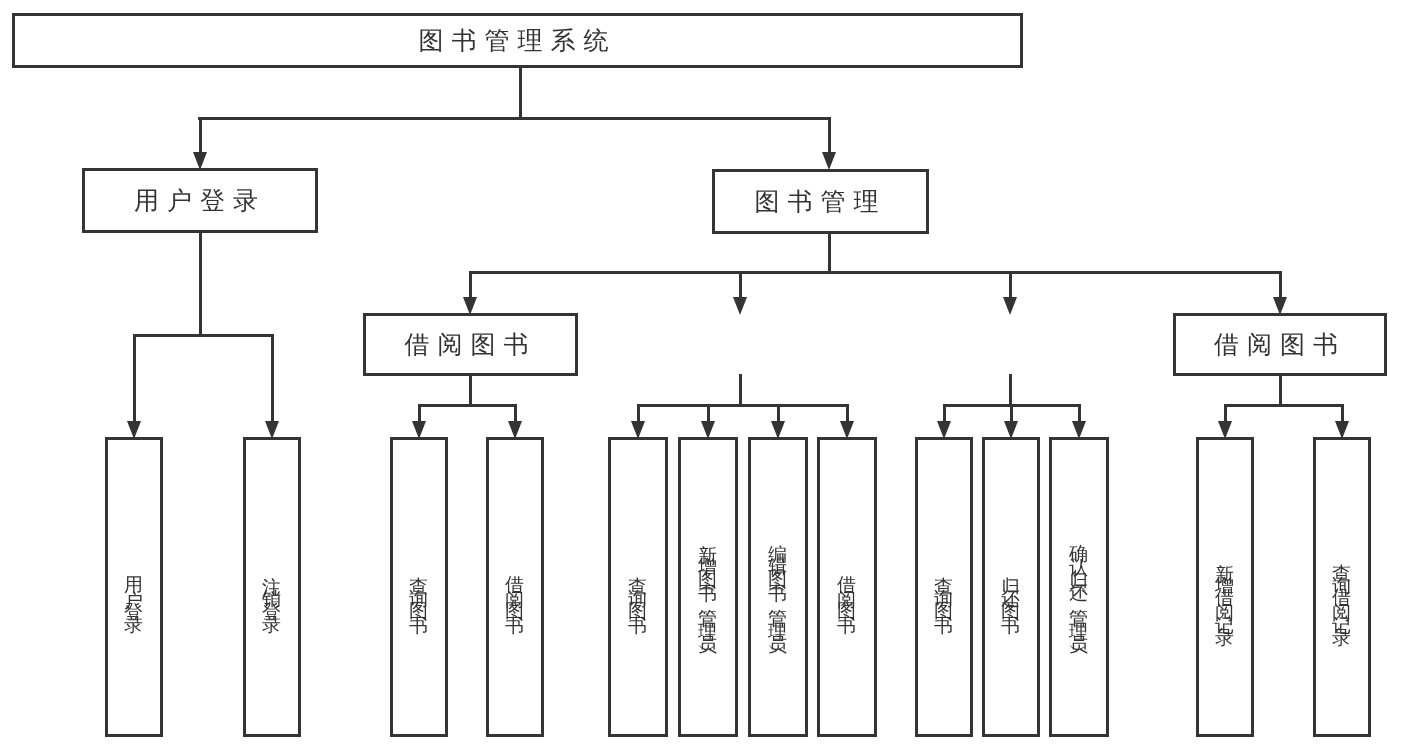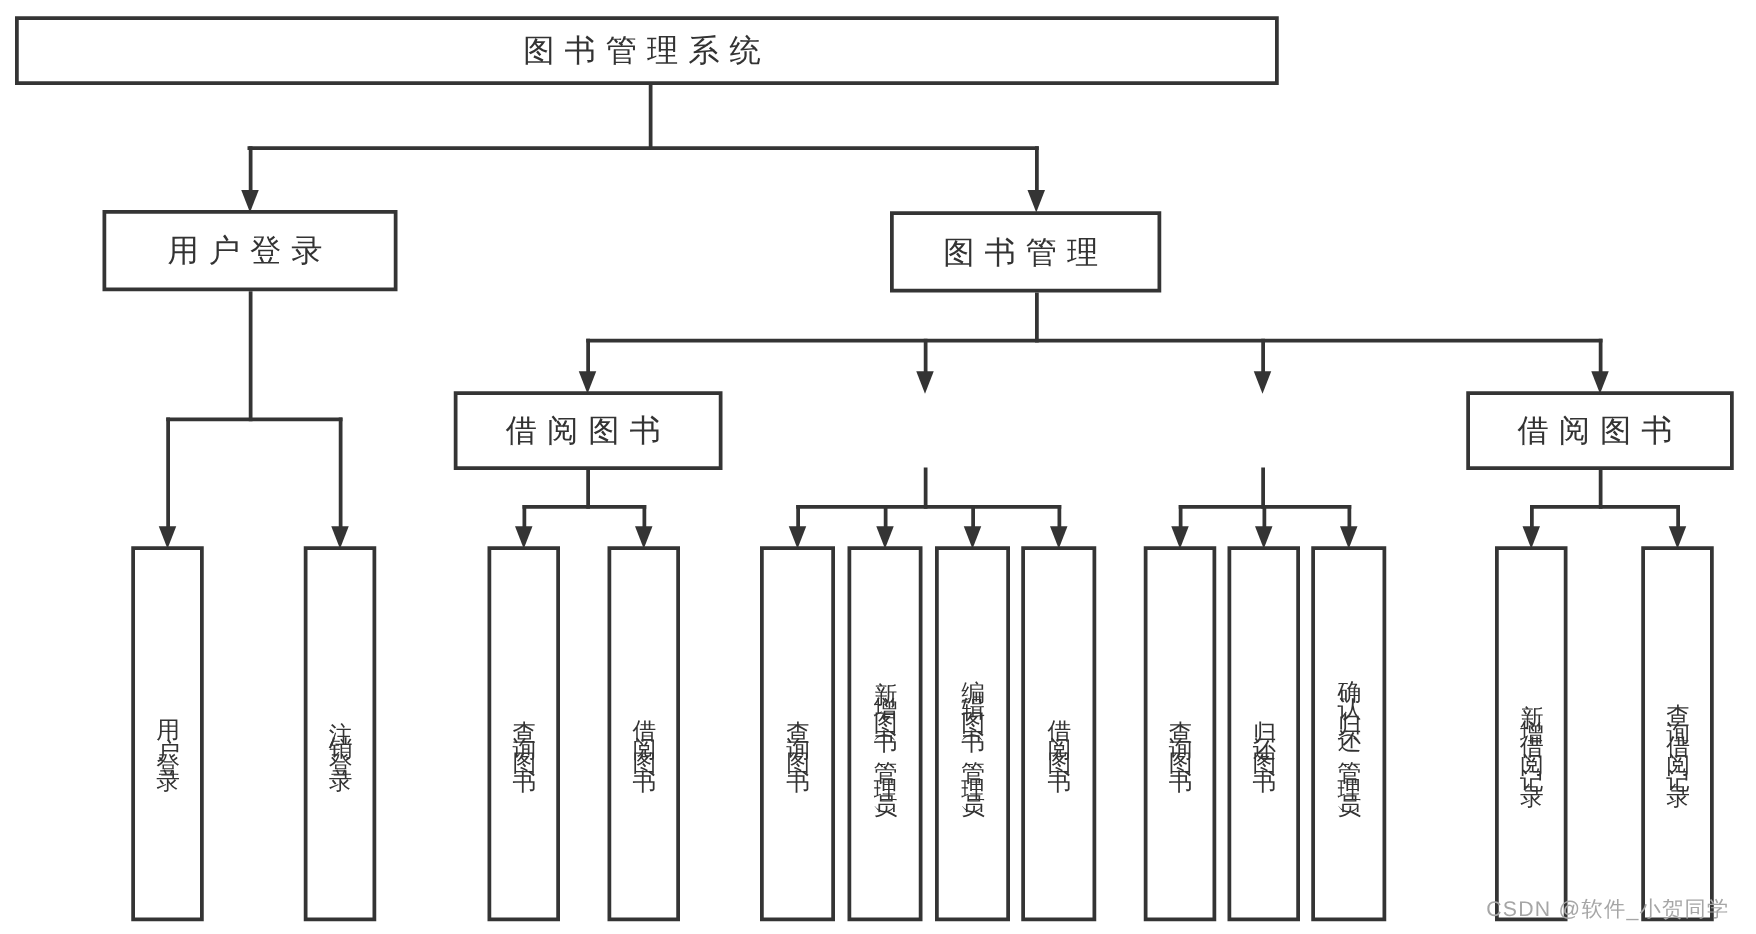--- a/index.html
+++ b/index.html
@@ -170,15 +170,14 @@
     </div>
 
   <div class="vbox" style="left:1196px;top:437px;width:58px;height:300px;">
       <span>新增借阅记录</span>
     </div>
 
   <div class="vbox" style="left:1313px;top:437px;width:58px;height:300px;">
       <span>查询借阅记录</span>
     </div>
 
-  <div class="watermark">CSDN @软件_小贺同学</div>
 
 </div>
 
 </body></html>

